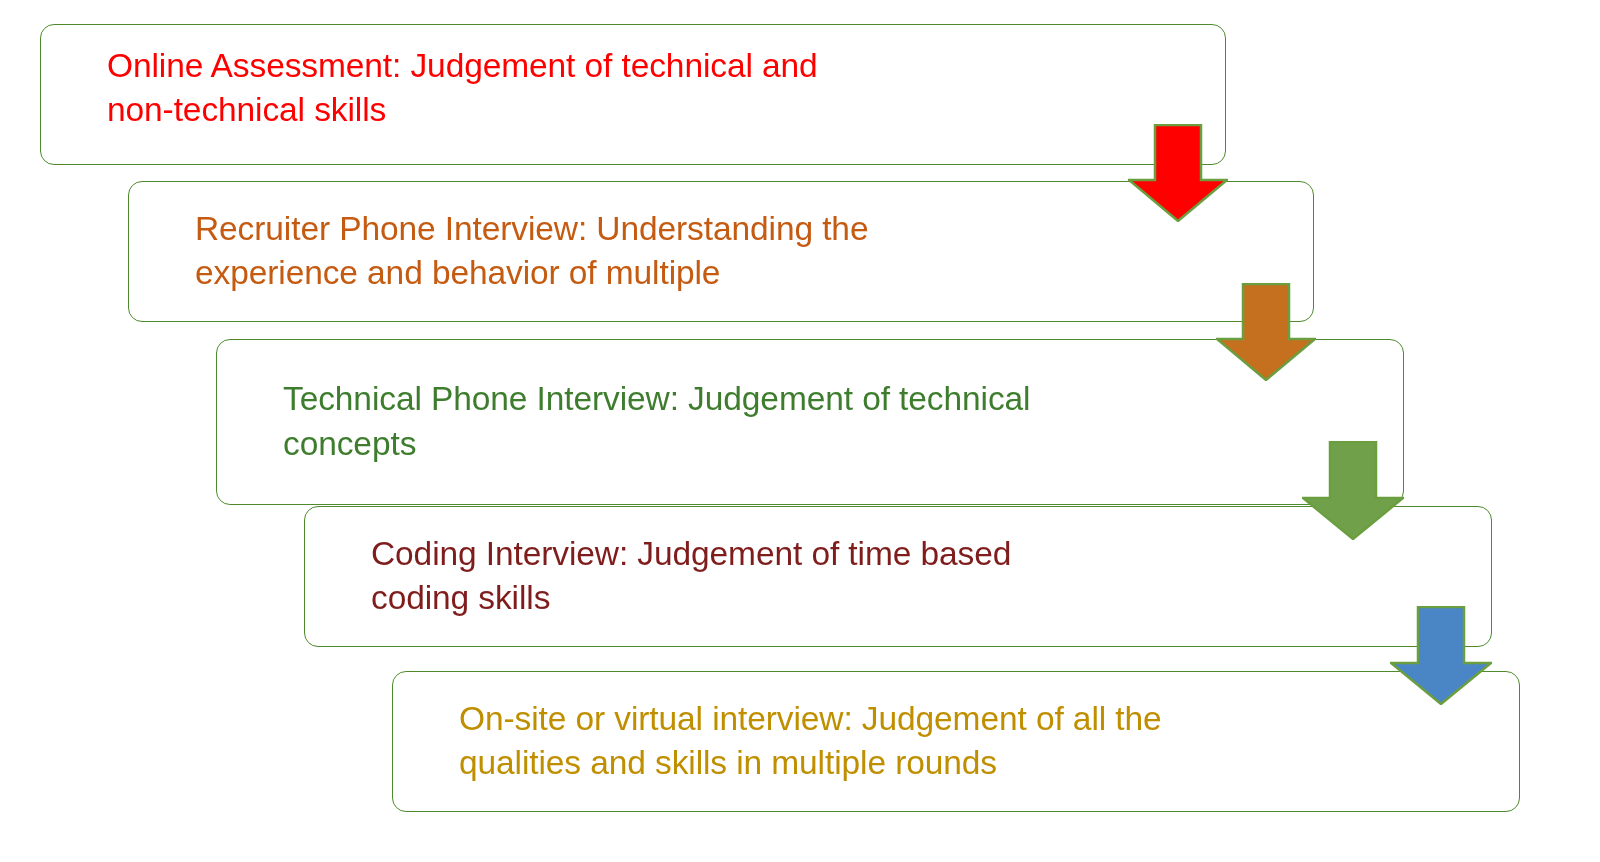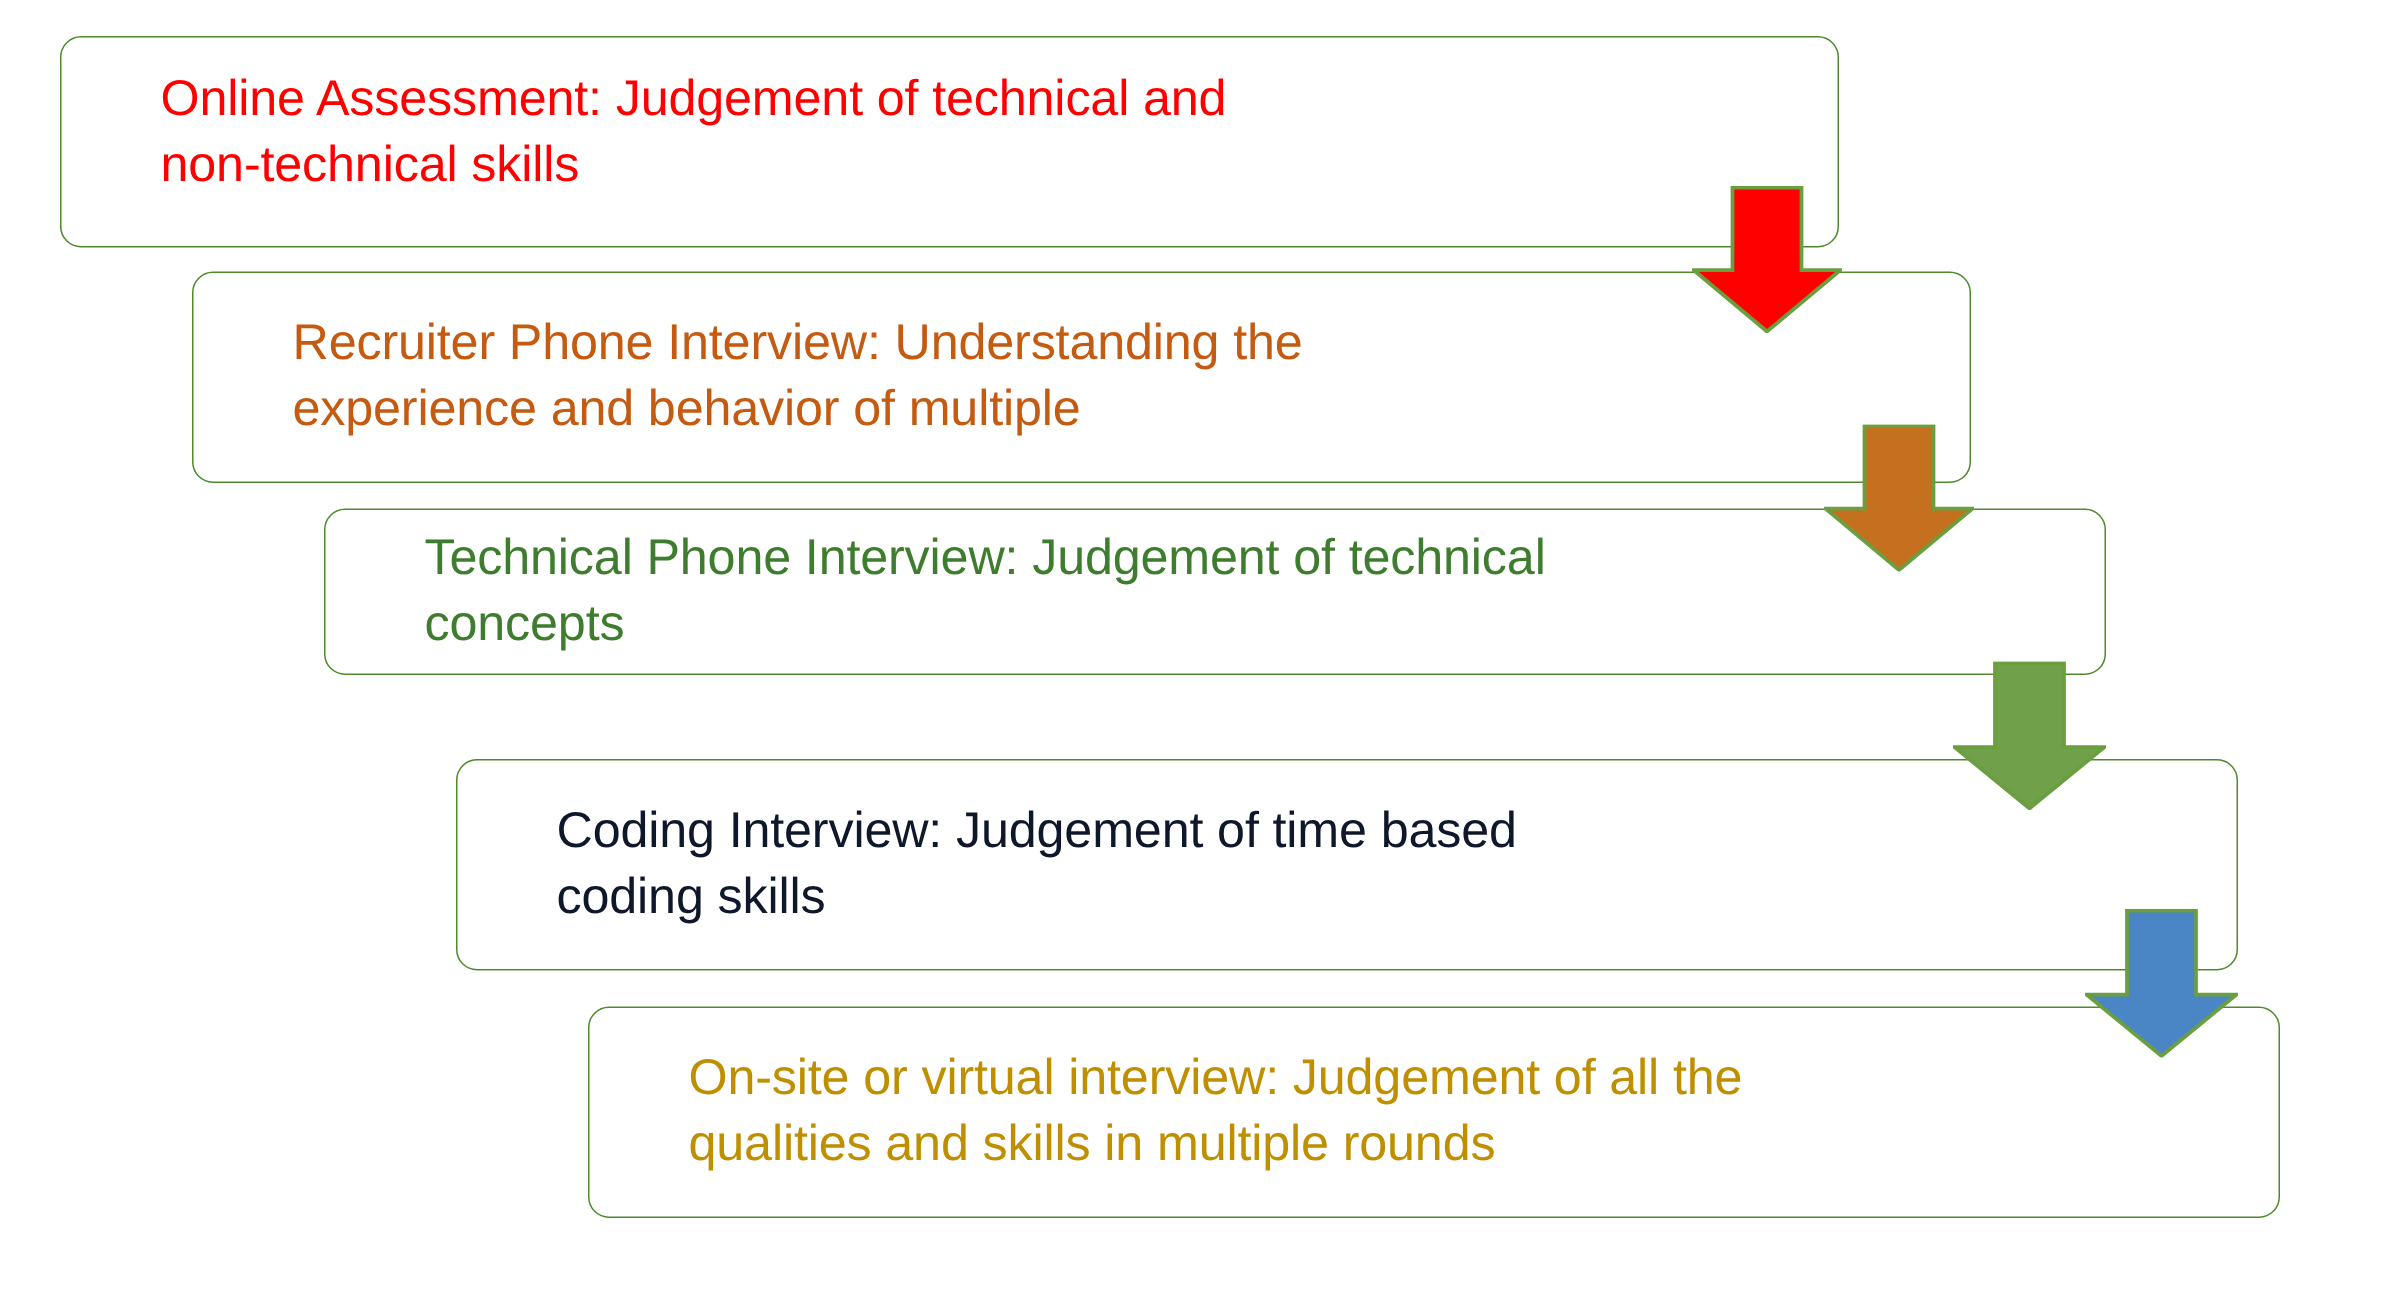--- a/index.html
+++ b/index.html
@@ -36,21 +36,21 @@
     font-size: 33.5px;
     line-height: 1.33;
     letter-spacing: -0.1px;
     white-space: pre-line;
     font-weight: 400;
     margin-left: 48px;
   }
   
   #stage-1 { left: 40px;  top: 24px;  width: 1186px; height: 141px; }
   #stage-2 { left: 128px; top: 181px; width: 1186px; height: 141px; }
-  #stage-3 { left: 216px; top: 339px; width: 1188px; height: 111px; }
+  #stage-3 { left: 216px; top: 339px; width: 1188px; height: 166px; }
   #stage-4 { left: 304px; top: 506px; width: 1188px; height: 141px; }
   #stage-5 { left: 392px; top: 671px; width: 1128px; height: 141px; }
 
   #stage-1 .stage-text { top: 46%; }
   #stage-2 .stage-text { top: 50%; }
   #stage-3 .stage-text { top: 50%; }
   #stage-4 .stage-text { top: 50%; }
   #stage-5 .stage-text { top: 50%; }
 
   .arrow {
@@ -78,21 +78,21 @@
     <div class="stage-text" style="color: rgb(197, 90, 17);">Recruiter Phone Interview: Understanding the
 experience and behavior of multiple</div>
   </div>
 
   <div class="stage-box" id="stage-3" style="border-color: rgb(78, 138, 44);">
     <div class="stage-text" style="color: rgb(62, 125, 46);">Technical Phone Interview: Judgement of technical
 concepts</div>
   </div>
 
   <div class="stage-box" id="stage-4" style="border-color: rgb(78, 138, 44);">
-    <div class="stage-text" style="color: #0f172a;">Coding Interview: Judgement of time based
+    <div class="stage-text" style="color: #7f1d1d;">Coding Interview: Judgement of time based
 coding skills</div>
   </div>
 
   <div class="stage-box" id="stage-5" style="border-color: rgb(78, 138, 44);">
     <div class="stage-text" style="color: rgb(191, 143, 0);">On-site or virtual interview: Judgement of all the
 qualities and skills in multiple rounds</div>
   </div>
 
   <div class="arrow" id="arrow-1">
     <svg viewBox="0 0 100 98" width="100" height="98" preserveAspectRatio="none">

